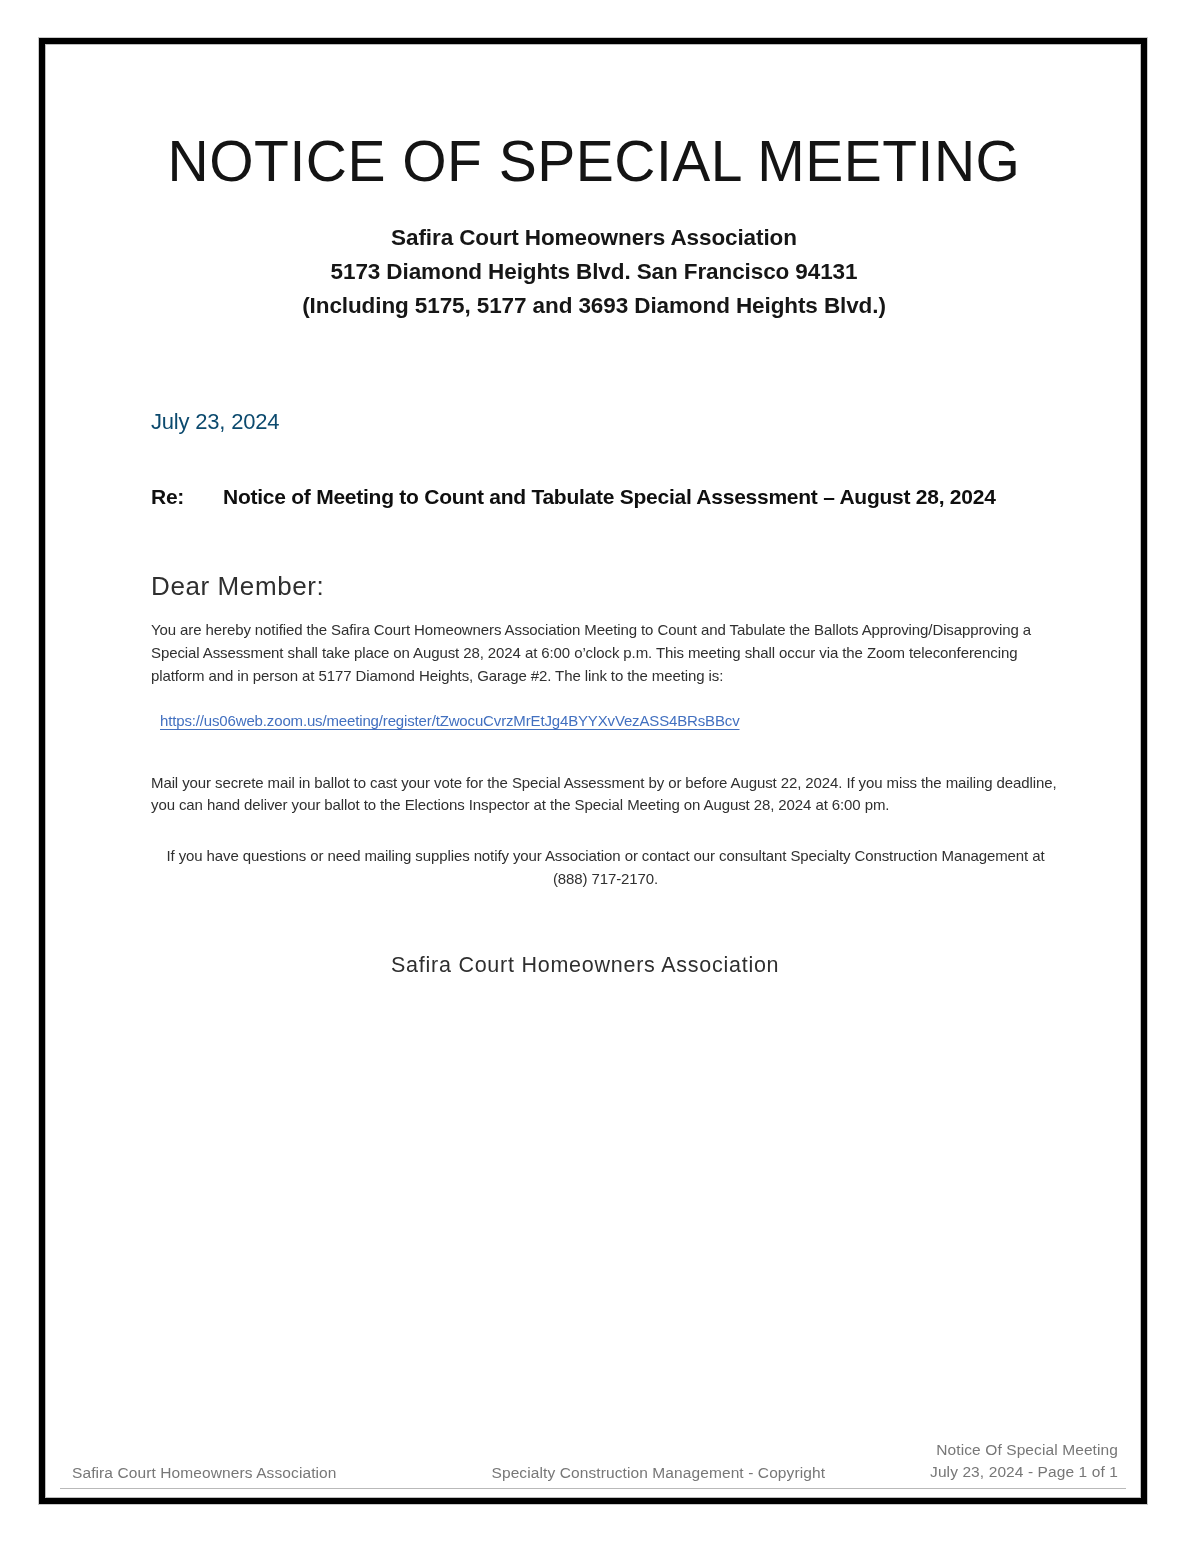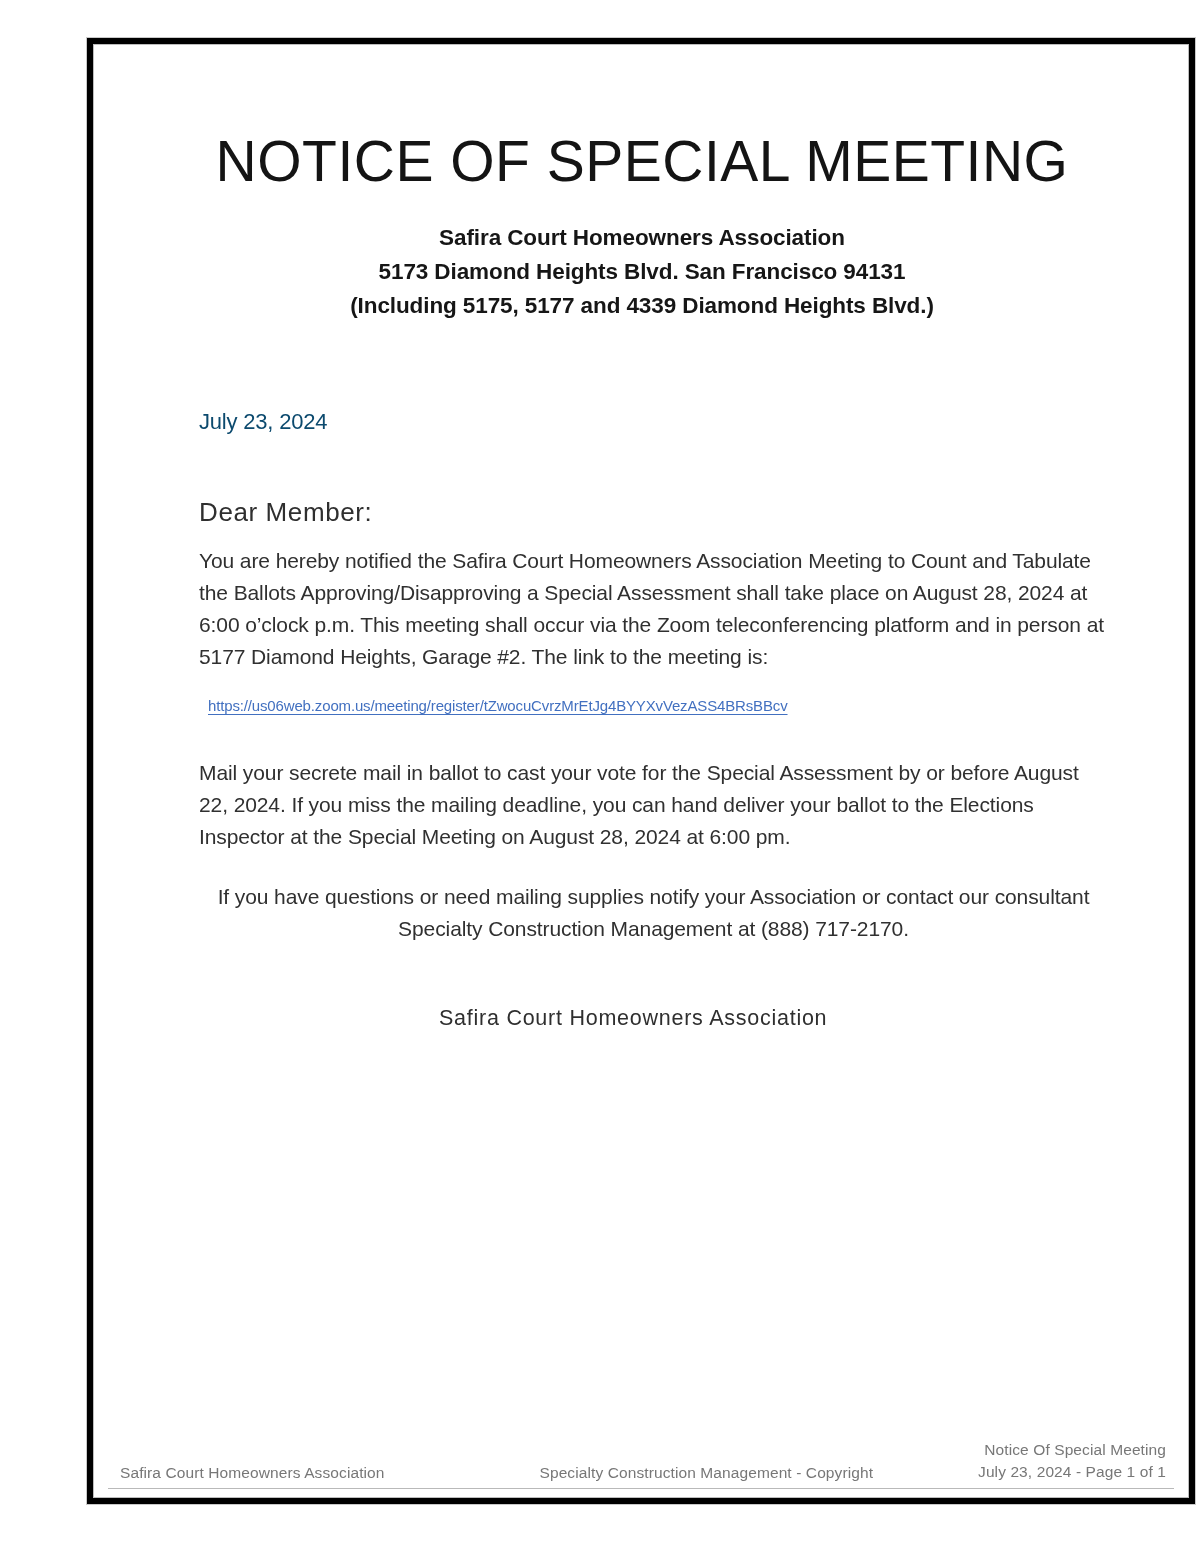--- a/index.html
+++ b/index.html
@@ -17,21 +17,20 @@
   
   .page-frame {
     position: absolute;
     left: 38px;
     top: 37px;
     width: 1110px;
     height: 1468px;
     box-sizing: border-box;
     border: 1px solid #c9c9c9;
     background: #ffffff;
-    margin-left: 48px;
   }
   .page-frame-black {
     position: absolute;
     left: 0; top: 0; right: 0; bottom: 0;
     box-sizing: border-box;
     border: 6px solid #000000;
   }
   .page-frame-inner {
     position: absolute;
     left: 6px; top: 6px; right: 6px; bottom: 6px;
@@ -104,21 +103,21 @@
     letter-spacing: 0.1px;
   }
   .salutation {
     margin-top: 62px;
     font-size: 26px;
     color: #2f2f2f;
     letter-spacing: 0.6px;
   }
   .para {
     margin-top: 17px;
-    font-size: 21px;
+    font-size: 15px;
     color: #303030;
     line-height: 1.52;
     letter-spacing: -0.1px;
     text-align: left;
   }
   .para-gap-large { margin-top: 42px; }
   .para-gap-med { margin-top: 28px; text-align: center; }
 
   .link-row {
     margin-top: 24px;
@@ -184,27 +183,30 @@
   <div class="page-frame-black"></div>
   <div class="page-frame-inner">
 
     <div class="sheet">
 
       <h1 class="doc-title">NOTICE OF SPECIAL MEETING</h1>
 
       <div class="sub-block">
         <div>Safira Court Homeowners Association</div>
         <div>5173 Diamond Heights Blvd. San Francisco 94131</div>
-        <div>(Including 5175, 5177 and 4339 Diamond Heights Blvd.)</div>
+        <div>(Including 5175, 5177 and 3693 Diamond Heights Blvd.)</div>
       </div>
 
       <div class="letter">
 
         <div class="date-line">July 23, 2024</div>
 
+        <div class="re-line">
+          <span class="re-label">Re:</span><span>Notice of Meeting to Count and Tabulate Special Assessment – August 28, 2024</span>
+        </div>
 
 
         <div class="salutation">Dear Member:</div>
 
         <p class="para">You are hereby notified the Safira Court Homeowners Association Meeting to Count and Tabulate the Ballots Approving/Disapproving a Special Assessment shall take place on August 28, 2024 at 6:00 o’clock p.m. This meeting shall occur via the Zoom teleconferencing platform and in person at 5177 Diamond Heights, Garage #2.  The link to the meeting is:</p>
 
         <div class="link-row">
           <a class="zoom-link" href="#">https://us06web.zoom.us/meeting/register/tZwocuCvrzMrEtJg4BYYXvVezASS4BRsBBcv</a>
         </div>
 

